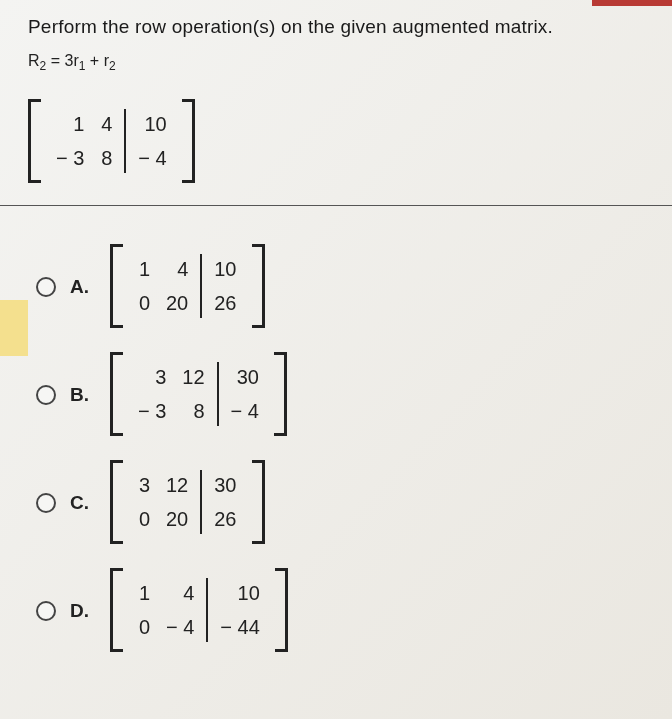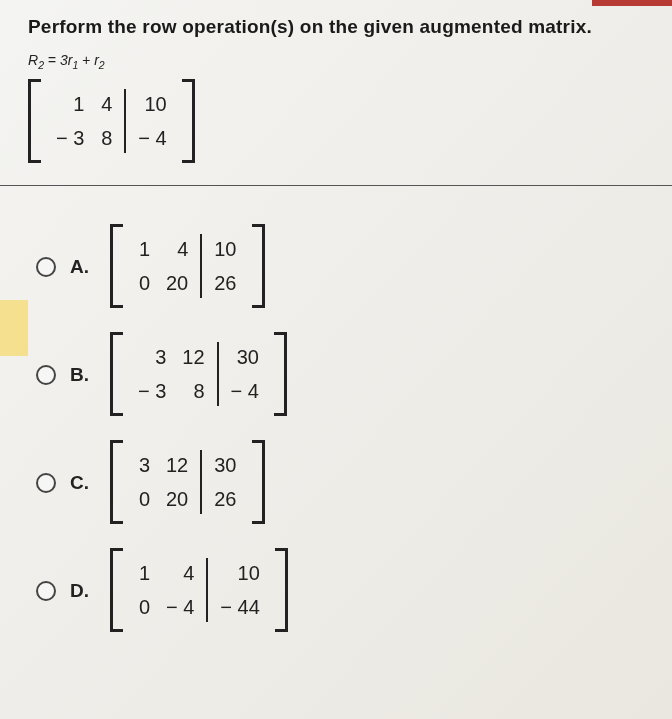--- a/index.html
+++ b/index.html
@@ -13,26 +13,24 @@
       overflow: hidden;
     }
     .page {
       padding: 16px 20px 20px 28px;
     }
     .question {
       font-size: 19px;
       color: #1a1a1a;
       margin-bottom: 14px;
       letter-spacing: 0.2px;
-      font-weight: bold;
     }
     .formula {
-      font-size: 14px;
-      margin-bottom: 6px;
-      font-style: italic;
+      font-size: 16px;
+      margin-bottom: 24px;
     }
     .sub { vertical-align: sub; font-size: 0.75em; }
     .matrix {
       display: inline-flex;
       align-items: stretch;
       font-size: 20px;
       margin: 2px 0 4px 0;
     }
     .bracket {
       width: 14px;

